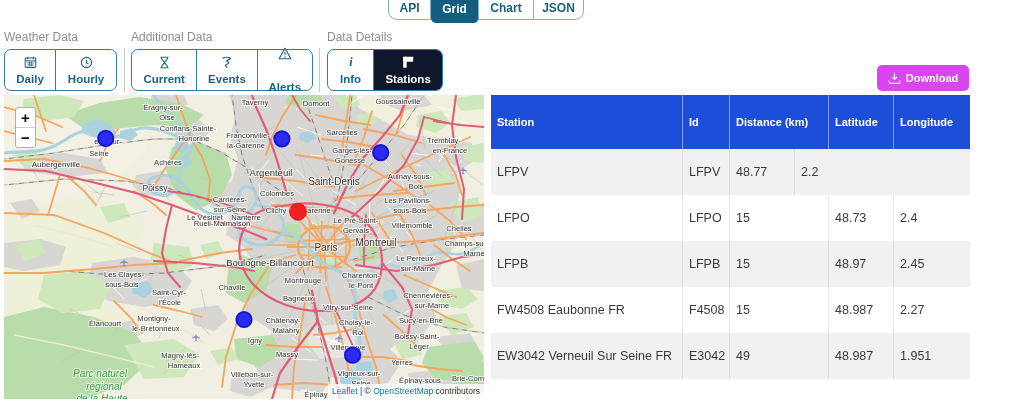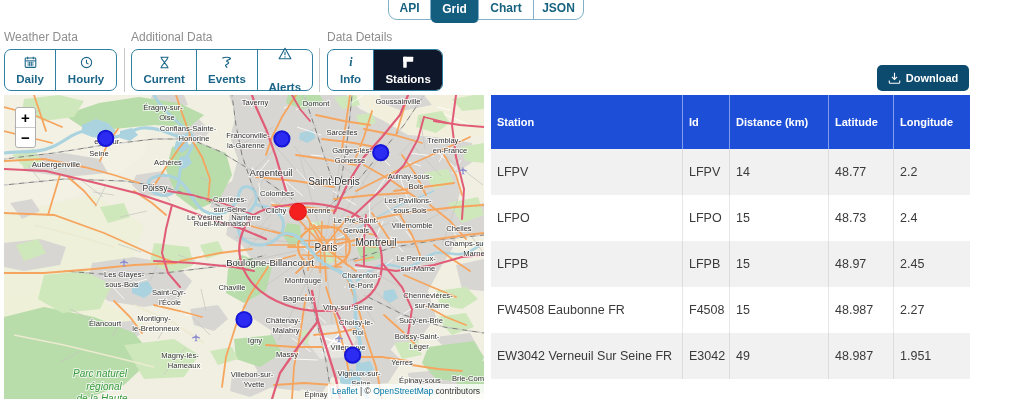--- a/index.html
+++ b/index.html
@@ -11,21 +11,21 @@
 #tabs .tab.active { background:#135d7e; color:#fff; border-radius:0 0 5px 5px; height:38px; margin-bottom:-3px; padding-bottom:7px; }
 .glabel { position:absolute; top:30px; font-size:12px; color:#8d8d8d; }
 .group { position:absolute; top:49px; height:42px; border:1px solid #2d80a2; border-radius:7px; display:flex; background:#fff; }
 .group .btn { display:flex; flex-direction:column; align-items:center; justify-content:center; border-right:1px solid #2d80a2; color:#1a6587; }
 .group .btn:last-child { border-right:none; border-radius:0 6px 6px 0; }
 .group .btn:first-child { border-radius:6px 0 0 6px; }
 .group .btn .ic { height:14px; display:flex; align-items:center; justify-content:center; margin-bottom:3px; }
 .group .btn .bl { font-size:11.5px; font-weight:bold; }
 .group .btn.active { background:#0f172a; color:#fff; }
 .vsep { position:absolute; top:48px; height:44px; width:1px; background:#c9c9c9; }
-#dl { position:absolute; left:877px; top:65px; width:92px; height:26px; background:#0c4a6e; color:#fff; border-radius:5px; font-size:11px; font-weight:bold; display:flex; align-items:center; justify-content:center; }
+#dl { position:absolute; left:877px; top:65px; width:92px; height:26px; background:#d946ef; color:#fff; border-radius:5px; font-size:11px; font-weight:bold; display:flex; align-items:center; justify-content:center; }
 #map { position:absolute; left:4px; top:95px; width:480px; height:304px; overflow:hidden; background:#f1f0e2; }
 #zoomctl { position:absolute; left:11px; top:12px; width:21px; height:41px; background:#fff; border:1px solid #b0b0b0; border-radius:3px; z-index:30; }
 #zoomctl .zb { width:100%; height:20px; text-align:center; font-weight:bold; font-size:15px; line-height:19px; color:#000; }
 #zoomctl .zb:first-child { border-bottom:1px solid #ccc; }
 #attrib { position:absolute; right:0; bottom:0; background:rgba(255,255,255,0.8); font-size:8.5px; color:#333; padding:2px 4px 3px 4px; z-index:30; }
 #attrib a { color:#0078a8; text-decoration:none; }
 #tbl { position:absolute; left:491px; top:95px; width:479px; height:304px; font-size:12.5px; color:#3a3a3a; }
 #tbl .hrow { display:flex; height:54px; background:#1d4ed8; color:#fff; font-weight:bold; font-size:11px; }
 #tbl .row { display:flex; height:46px; }
 #tbl .row.odd { background:#f1f1f1; }
@@ -540,21 +540,20 @@
     <div class="hrow">
       <div class="cell c0">Station</div>
         <div class="cell c1">Id</div>
         <div class="cell c2">Distance (km)</div>
         <div class="cell c3">Latitude</div>
         <div class="cell c4">Longitude</div>
     </div>
     <div class="row odd">
         <div class="cell c0">LFPV</div>
         <div class="cell c1">LFPV</div>
-        <div class="cell c2">14</div>
         <div class="cell c3">48.77</div>
         <div class="cell c4">2.2</div>
       </div>
     <div class="row">
         <div class="cell c0">LFPO</div>
         <div class="cell c1">LFPO</div>
         <div class="cell c2">15</div>
         <div class="cell c3">48.73</div>
         <div class="cell c4">2.4</div>
       </div>

